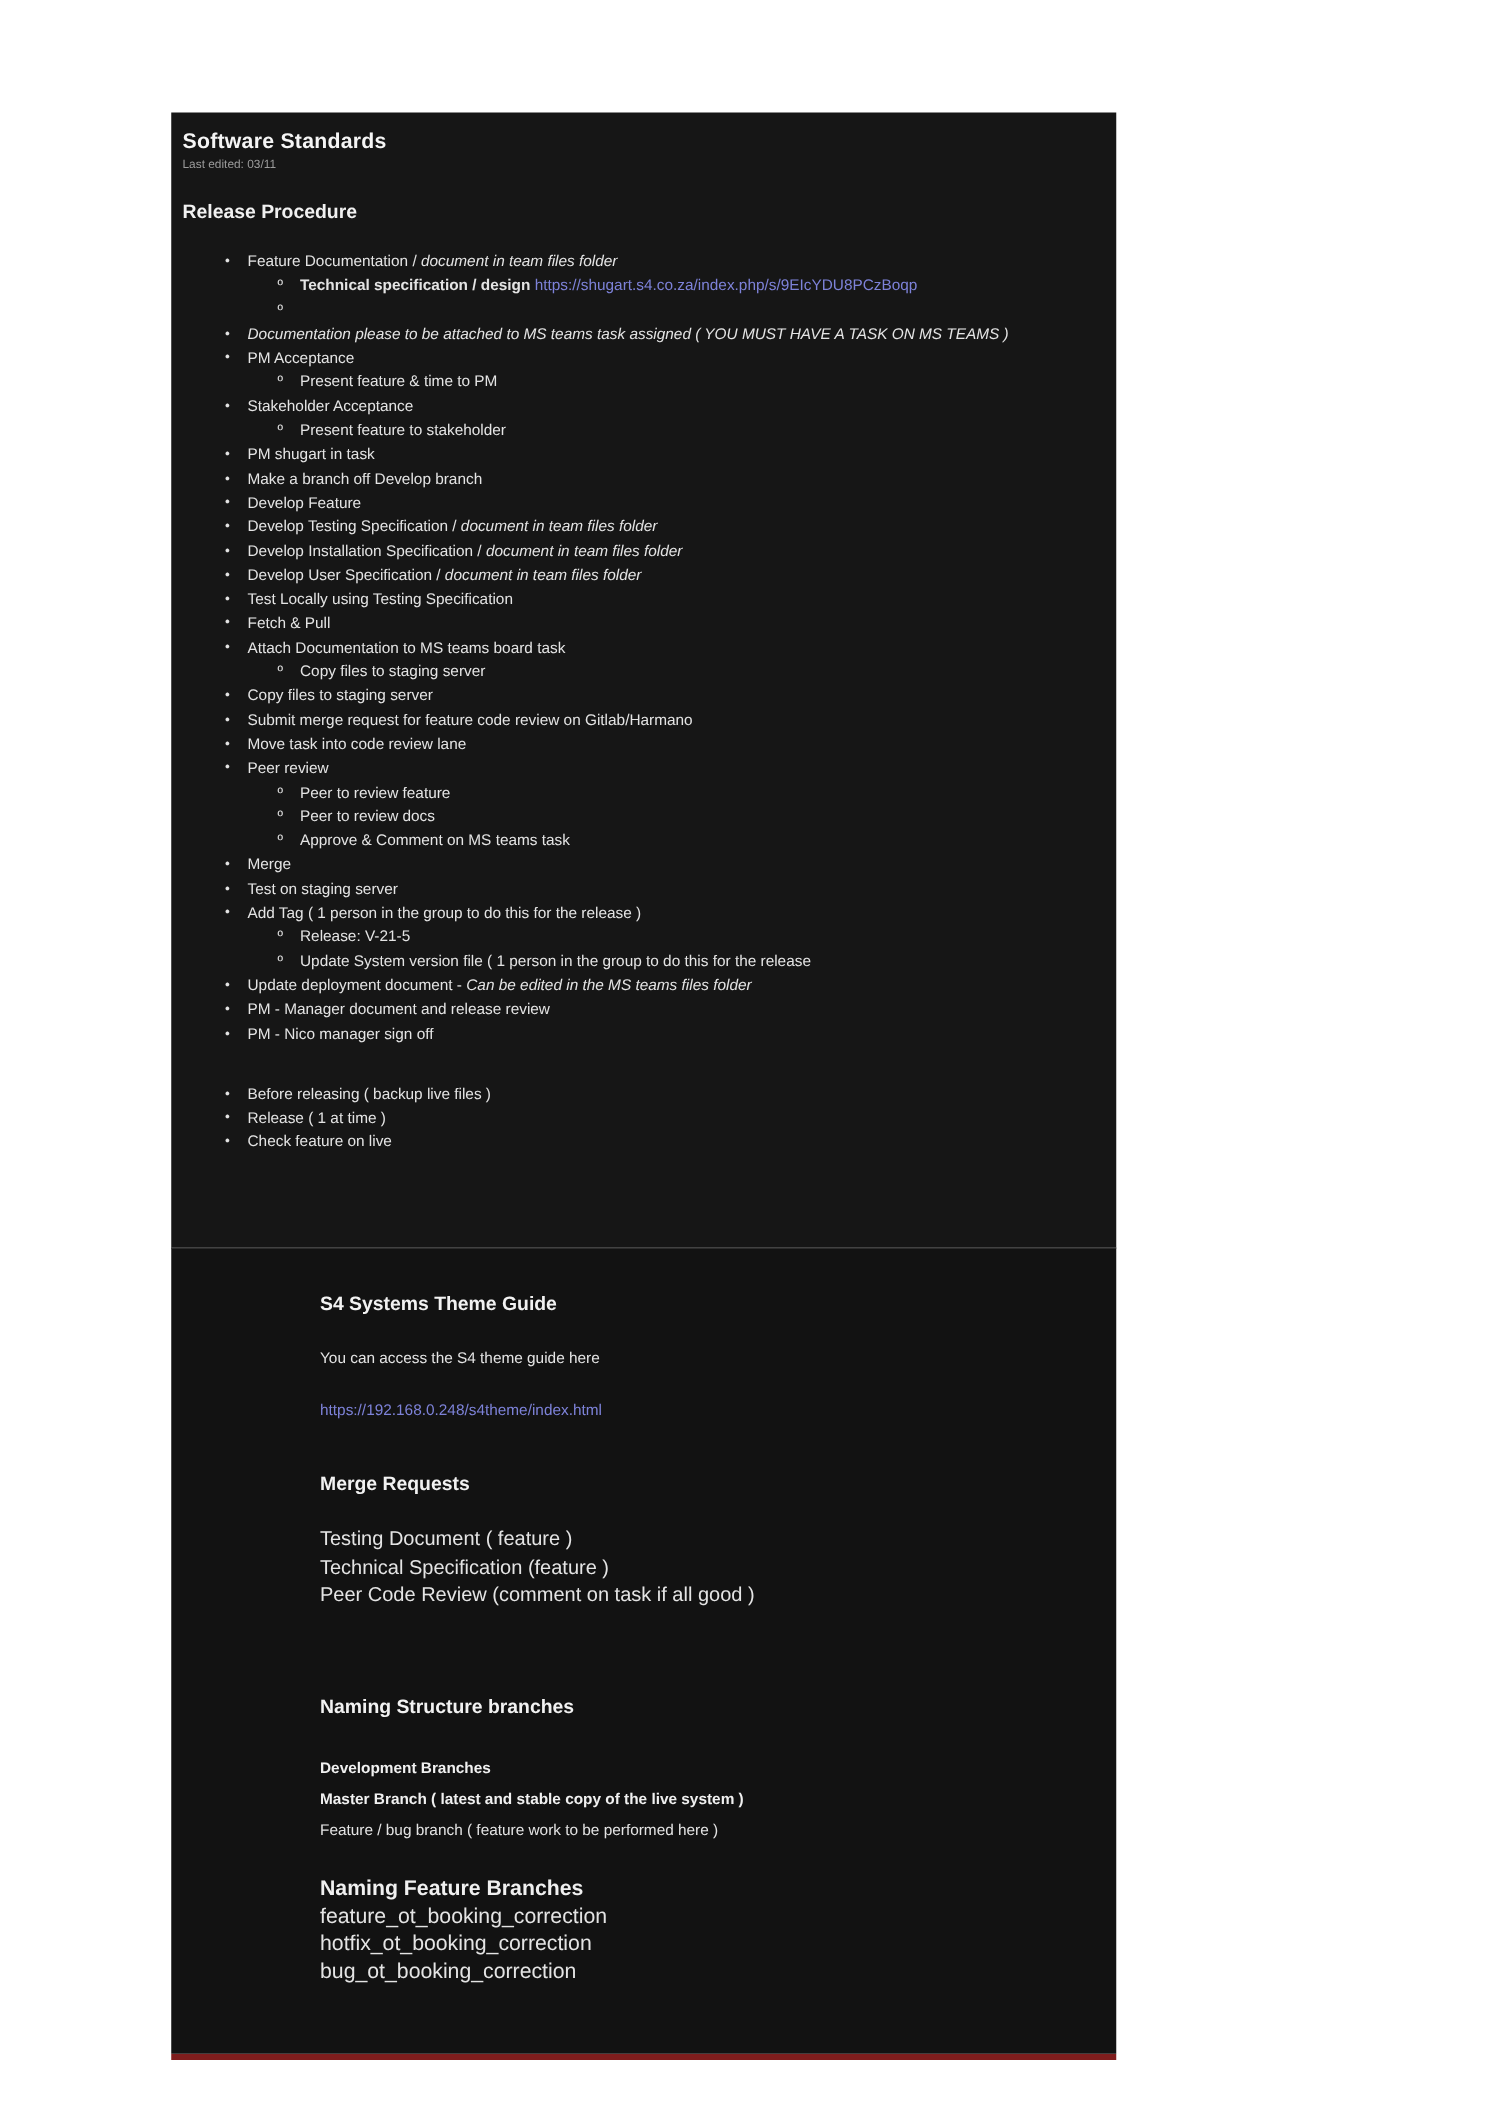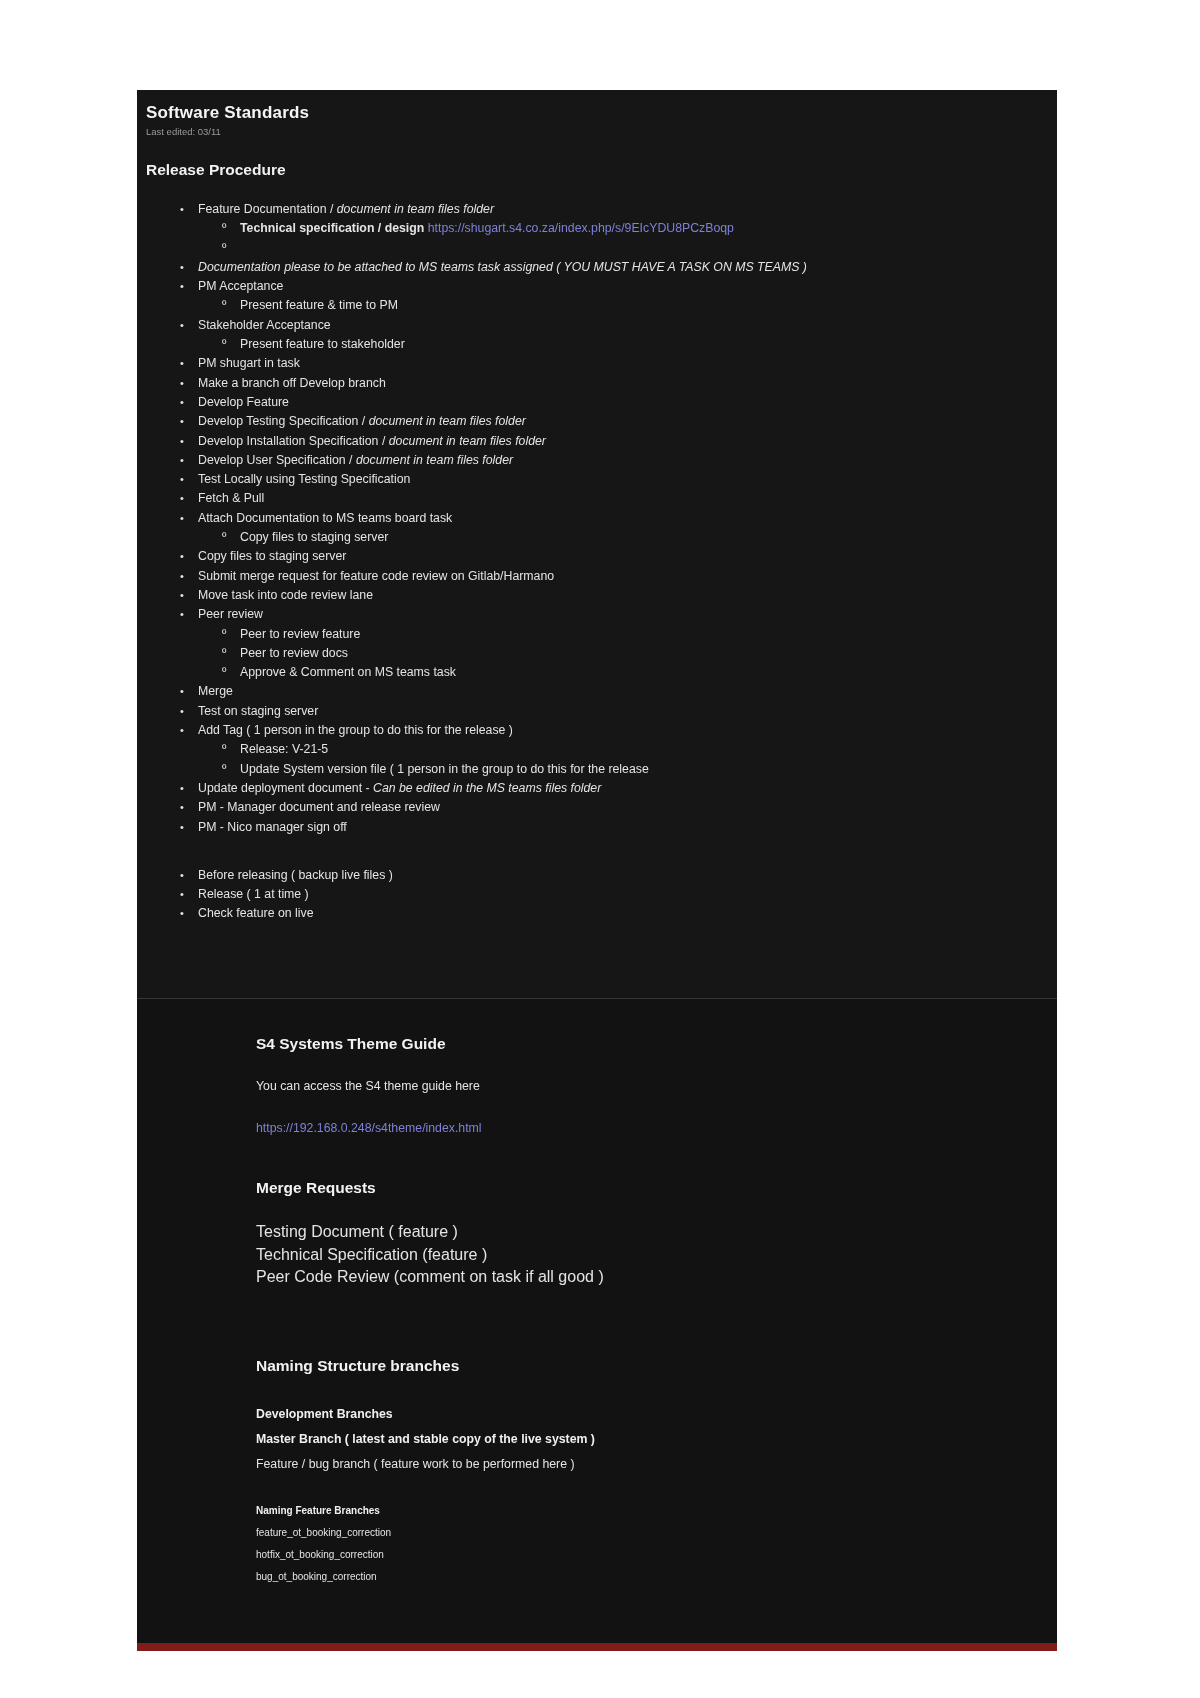--- a/index.html
+++ b/index.html
@@ -2,22 +2,22 @@
 <html style="--link: #7d82d8;"><head>
 <meta charset="utf-8">
 <style>
   html,body { margin:0; padding:0; }
   body {
     width:1200px; height:1698px; background:#ffffff; position:relative;
     font-family:"Liberation Sans","DejaVu Sans",sans-serif;
     -webkit-font-smoothing:antialiased;
   }
   .doc-panel {
-    position:absolute; left:137px; top:90px; width:920px;
-    border-bottom:8px solid #7f1d1d;
+    position:absolute; left:137px; top:90px; width:756px;
+    border-bottom:5px solid #7f1d1d;
   }
   .sec1 {
     box-sizing:border-box; height:908px; background:#161616;
     padding:13px 14px 0 9px; overflow:hidden;
   }
   .sec2 {
     box-sizing:border-box; height:645px; background:#121212;
     border-top:1px solid #363636; padding:36px 40px 0 119px; overflow:hidden;
   }
   h1.doc-title { margin:0; font-size:17px; color:#f5f5f5; font-weight:bold; letter-spacing:0.2px; }
@@ -39,21 +39,21 @@
   .sec2 h2.s2h { margin:0; font-size:15.5px; color:#f2f2f2; font-weight:bold; }
   .tg-body { margin-top:26px; font-size:12.3px; color:#e4e4e4; }
   .tg-link { display:block; margin-top:28px; font-size:12.3px; }
   .mr-block { margin-top:44px; }
   .mr-lines { margin-top:24px; font-size:16px; color:#e4e4e4; }
   .mr-lines p { margin:0; line-height:22.5px; }
   .nm-block { margin-top:68px; }
   .nm-lines { margin-top:27px; font-size:12.3px; color:#e4e4e4; }
   .nm-lines p { margin:0; line-height:25px; }
   .nm-lines p.lbl { font-weight:bold; color:#f0f0f0; }
-  .nm-feature { margin-top:23px; font-size:10px; color:#e4e4e4; }
+  .nm-feature { margin-top:23px; font-size:17px; color:#e4e4e4; }
   .nm-feature p { margin:0; line-height:22px; }
   .nm-feature p.lbl { font-weight:bold; color:#f0f0f0; }
 </style>
 </head>
 <body>
 
 <div class="doc-panel">
 
   <div class="sec1">
     <h1 class="doc-title">Software Standards</h1>

